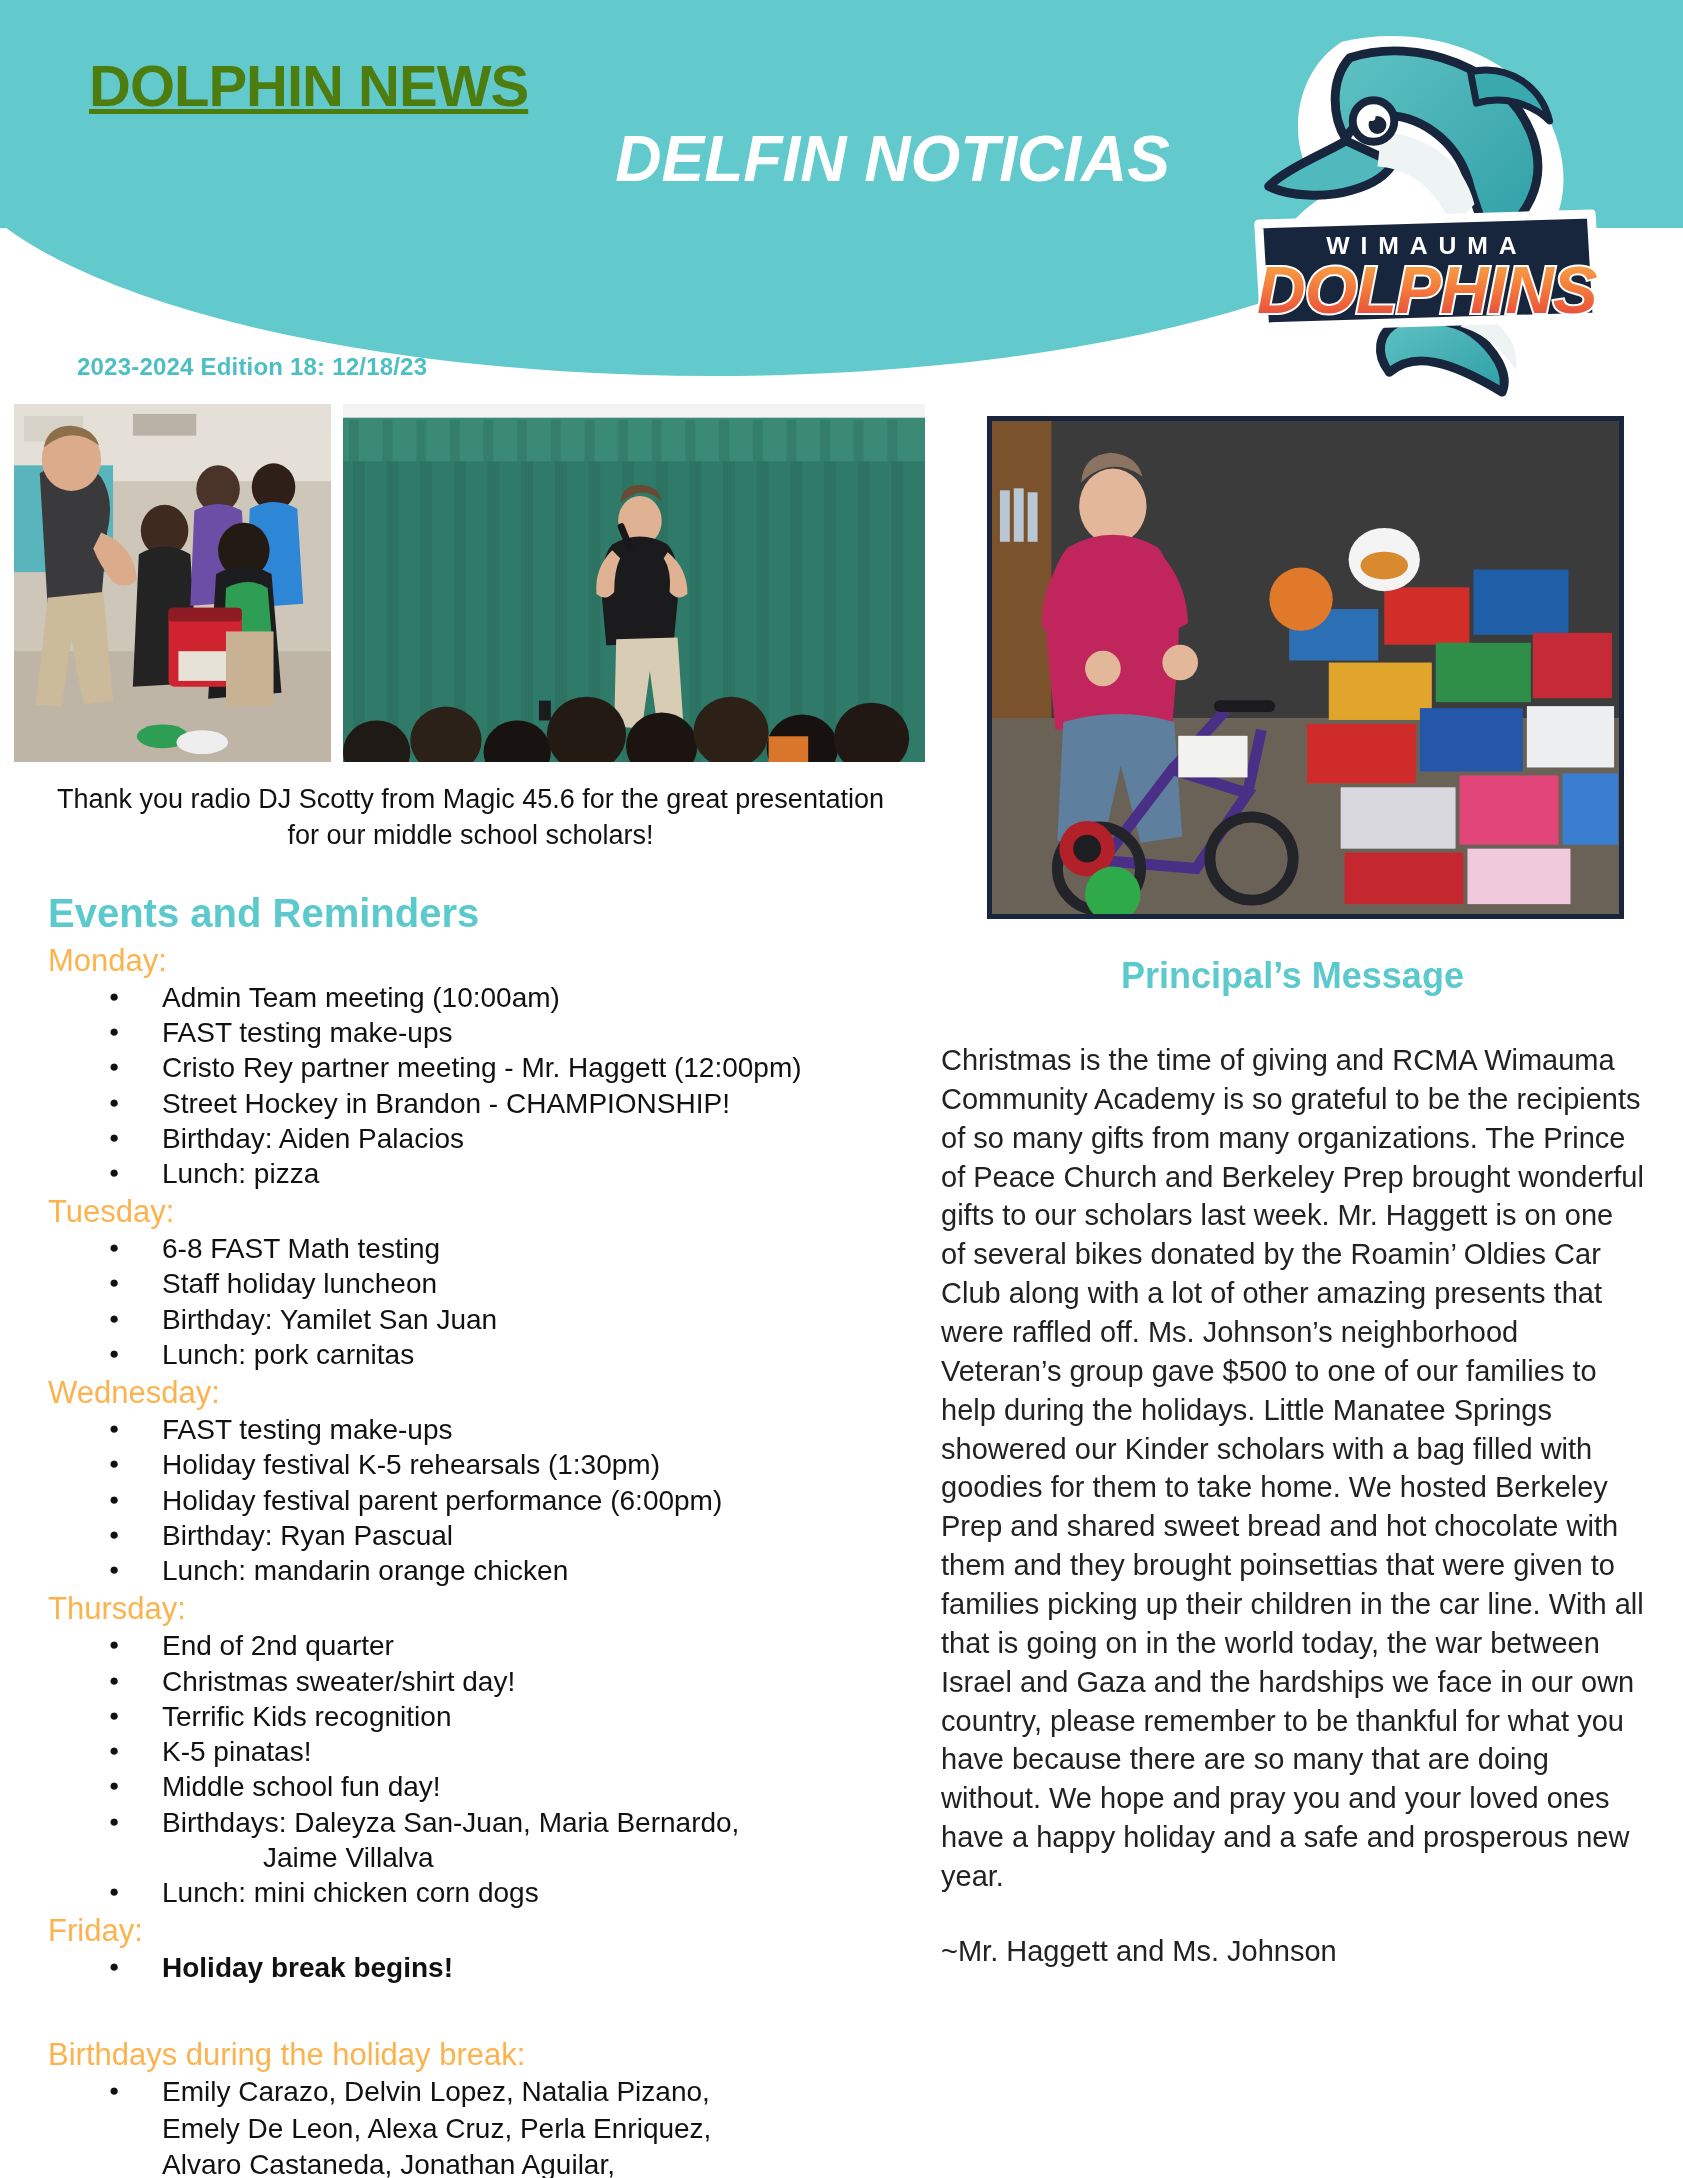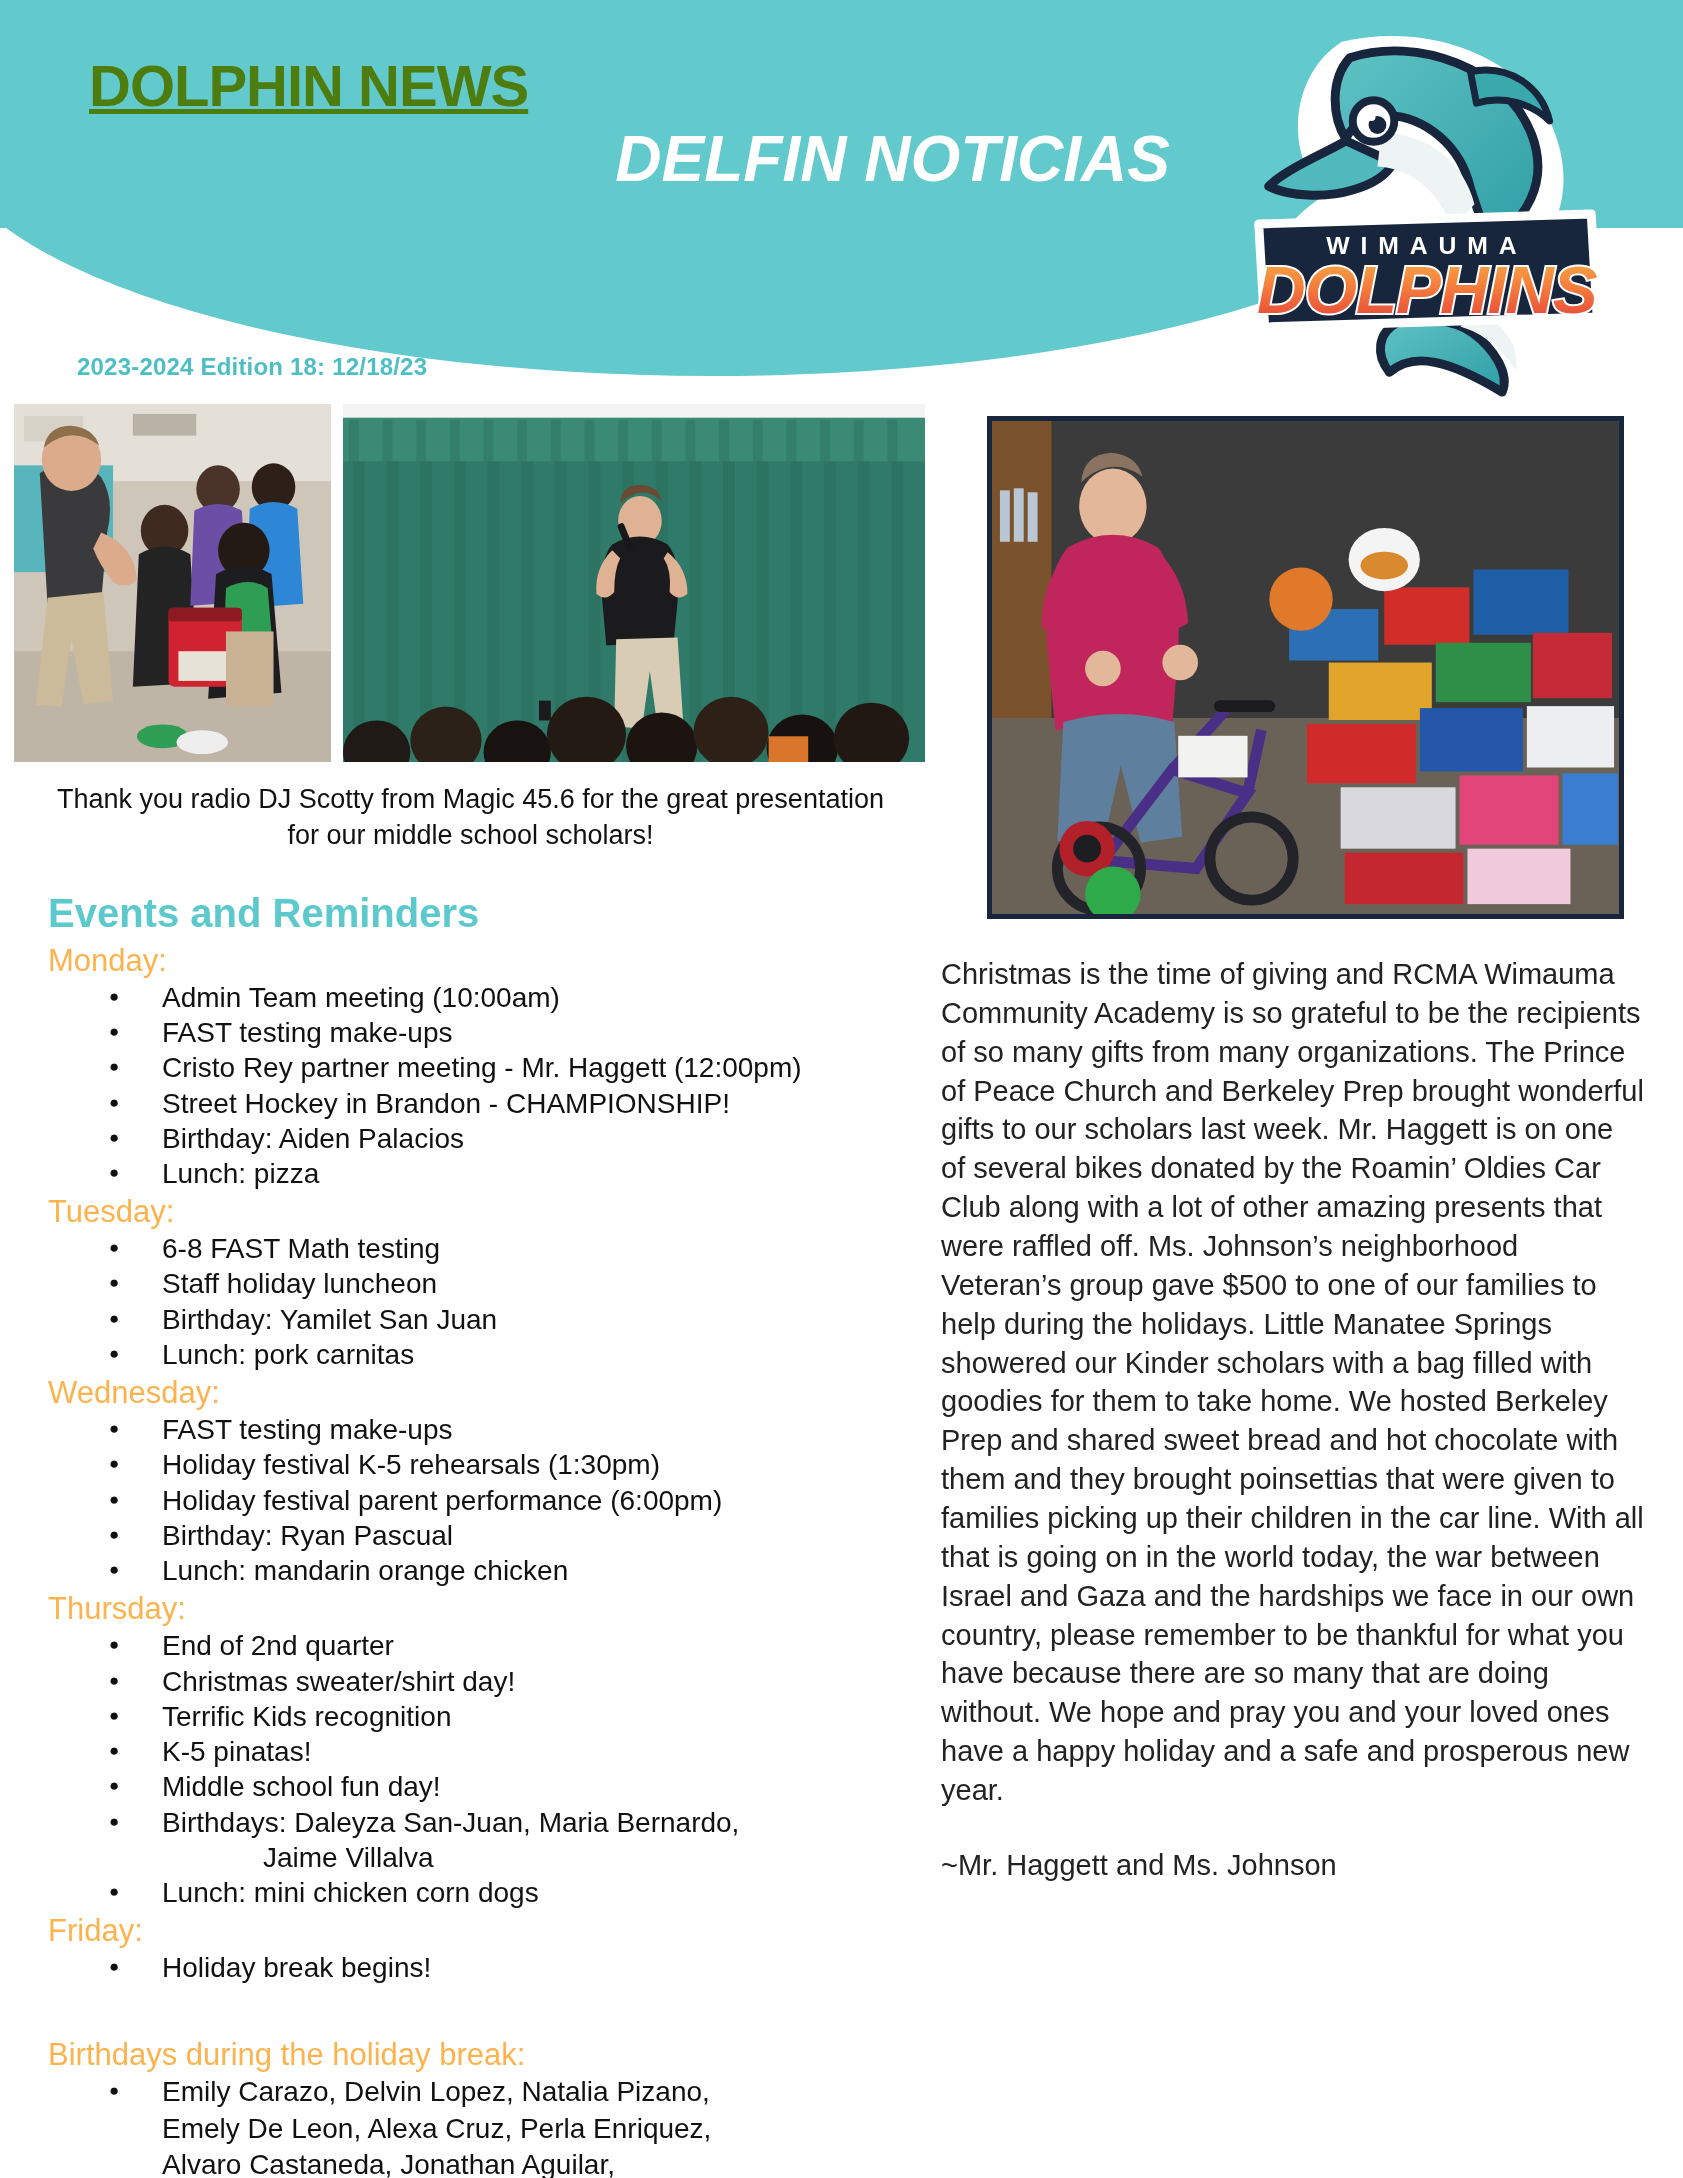--- a/index.html
+++ b/index.html
@@ -142,21 +142,21 @@
   }
   ul.day-list li::before {
     content: "\25CF";
     position: absolute;
     left: 61px;
     top: 0px;
     font-size: 17px;
     line-height: 1.95;
     color: #111111;
   }
-  ul.day-list li.bold { font-weight: 400; }
+  ul.day-list li.bold { font-weight: 700; }
   .cont-line {
     display: block;
     padding-left: 101px;
   }
   .break-heading {
     font-size: 31px;
     color: #fcb34e;
     line-height: 1.22;
     margin-top: 51px;
   }
@@ -490,16 +490,17 @@
       <span class="name-row">Emily Carazo, Delvin Lopez, Natalia Pizano,</span>
       <span class="name-row">Emely De Leon, Alexa Cruz, Perla Enriquez,</span>
       <span class="name-row">Alvaro Castaneda, Jonathan Aguilar,</span>
       <span class="name-row">Yaretzy Hernandez, Luis Guzman, Itzel Hernandez,</span>
 
     </li>
   </ul>
 </div>
 
 <div class="principal-col">
+  <div class="principal-heading">Principal’s Message</div>
   <div class="principal-body">Christmas is the time of giving and RCMA Wimauma Community Academy is so grateful to be the recipients of so many gifts from many organizations.  The Prince of Peace Church and Berkeley Prep brought wonderful gifts to our scholars last week. Mr. Haggett is on one of several bikes donated by the Roamin’ Oldies Car Club along with a lot of other amazing presents that were raffled off.  Ms. Johnson’s neighborhood Veteran’s group gave $500 to one of our families to help during the holidays.  Little Manatee Springs showered our Kinder scholars with a bag filled with goodies for them to take home.  We hosted Berkeley Prep and shared sweet bread and hot chocolate with them and they brought poinsettias that were given to families picking up their children in the car line.  With all that is going on in the world today, the war between Israel and Gaza and the hardships we face in our own country, please remember to be thankful for what you have because there are so many that are doing without.  We hope and pray you and your loved ones have a happy holiday and a safe and prosperous new year.</div>
   <div class="principal-sign">~Mr. Haggett and Ms. Johnson</div>
 </div>
 
 
 </body></html>

